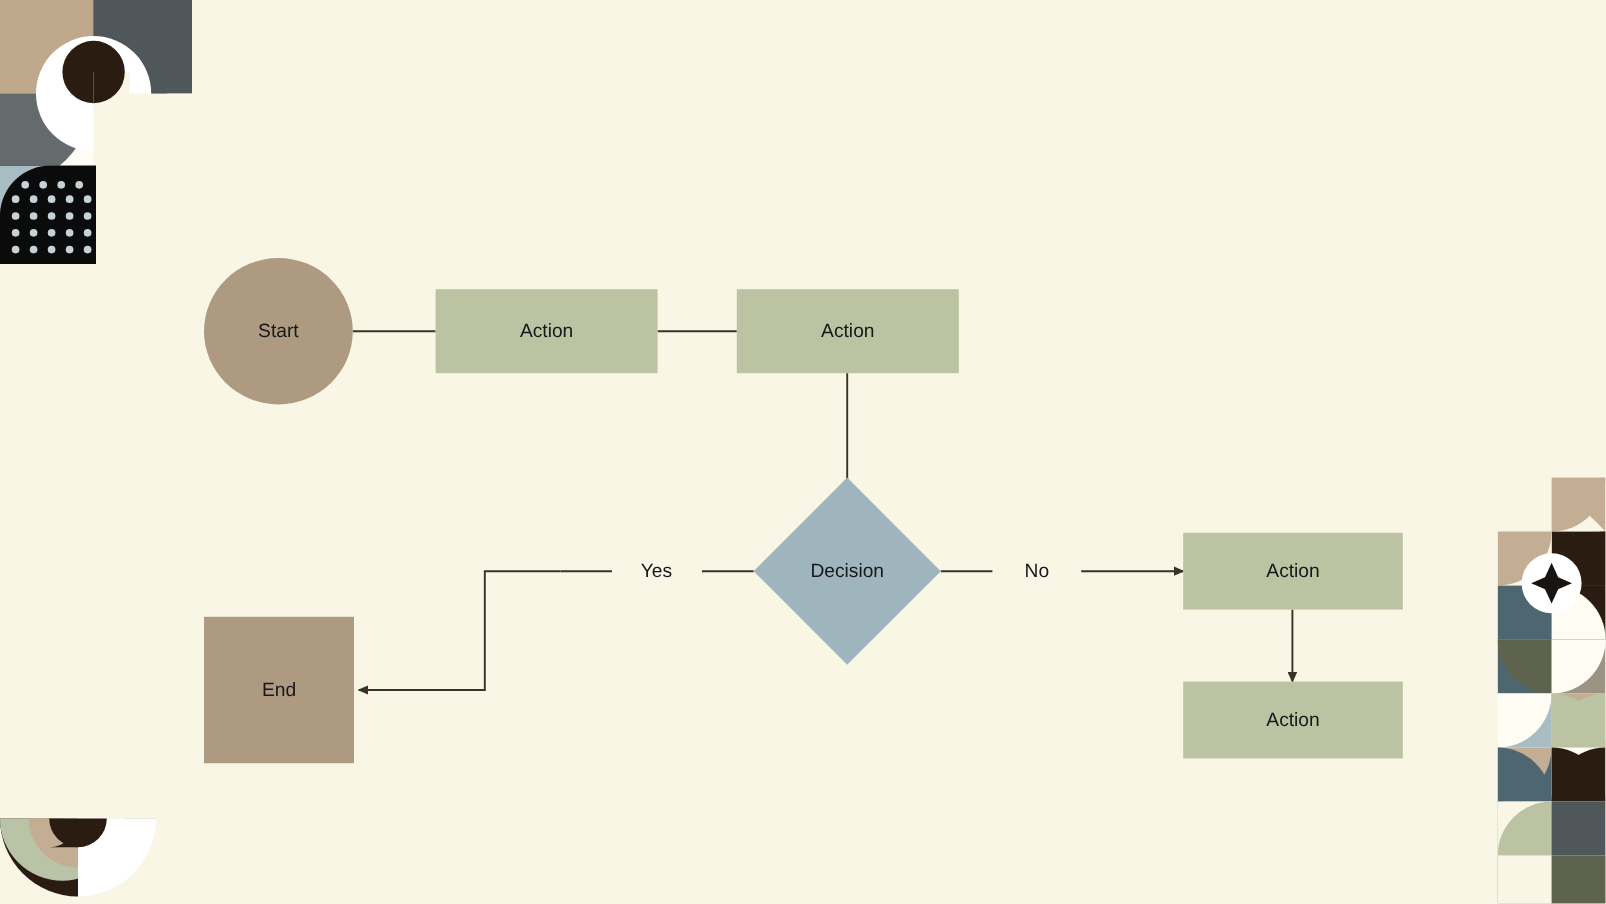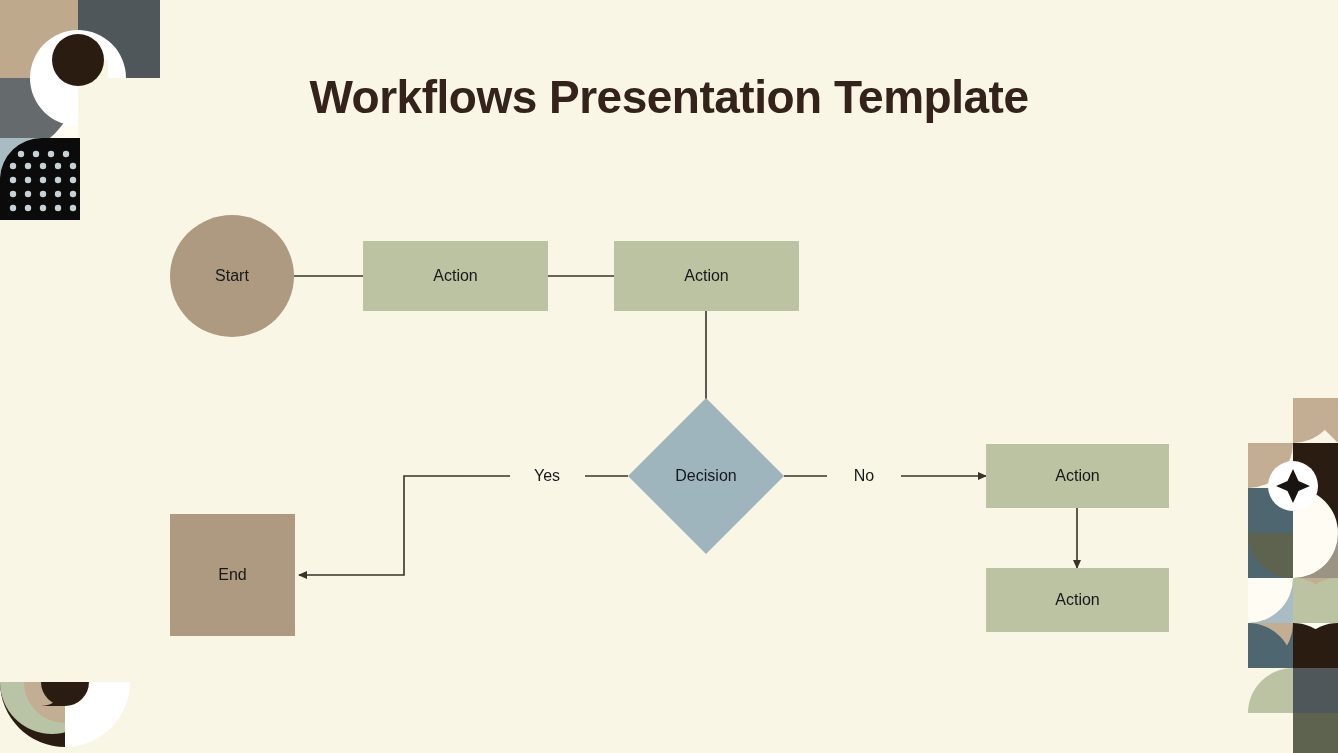--- a/index.html
+++ b/index.html
@@ -221,21 +221,20 @@
     <rect x="0" y="0" width="90" height="85" fill="#FAF6E6"></rect>
     <rect x="0" y="0" width="45" height="45" fill="#FAF6E6"></rect>
     <path d="M0,45 A45,45 0 0 1 45,0 L45,45 Z" fill="#BCC3A3"></path>
     <path d="M45,0 A45,45 0 0 1 0,45 L45,45 Z" fill="#BCC3A3"></path>
     <rect x="45" y="0" width="45" height="45" fill="#50575A"></rect>
     <rect x="0" y="45" width="45" height="40" fill="#FAF6E6"></rect>
     <path d="M0,85 A45,45 0 0 1 45,45 L45,85 Z" fill="#BCC3A3" opacity="0"></path>
     <rect x="45" y="45" width="45" height="40" fill="#5E6350"></rect>
   </svg>
 
-  <div id="slide-title">Workflows Presentation Template</div>
 
   <svg id="flowchart" viewBox="0 0 1338 753">
     <defs>
       <marker id="arrowhead" markerWidth="9" markerHeight="8" refX="8" refY="4" orient="auto" markerUnits="userSpaceOnUse">
         <path d="M0,0 L9,4 L0,8 Z" fill="#3A3228"></path>
       </marker>
     </defs>
 
     <line class="edge-line" x1="294" y1="276" x2="363" y2="276"></line>
 

